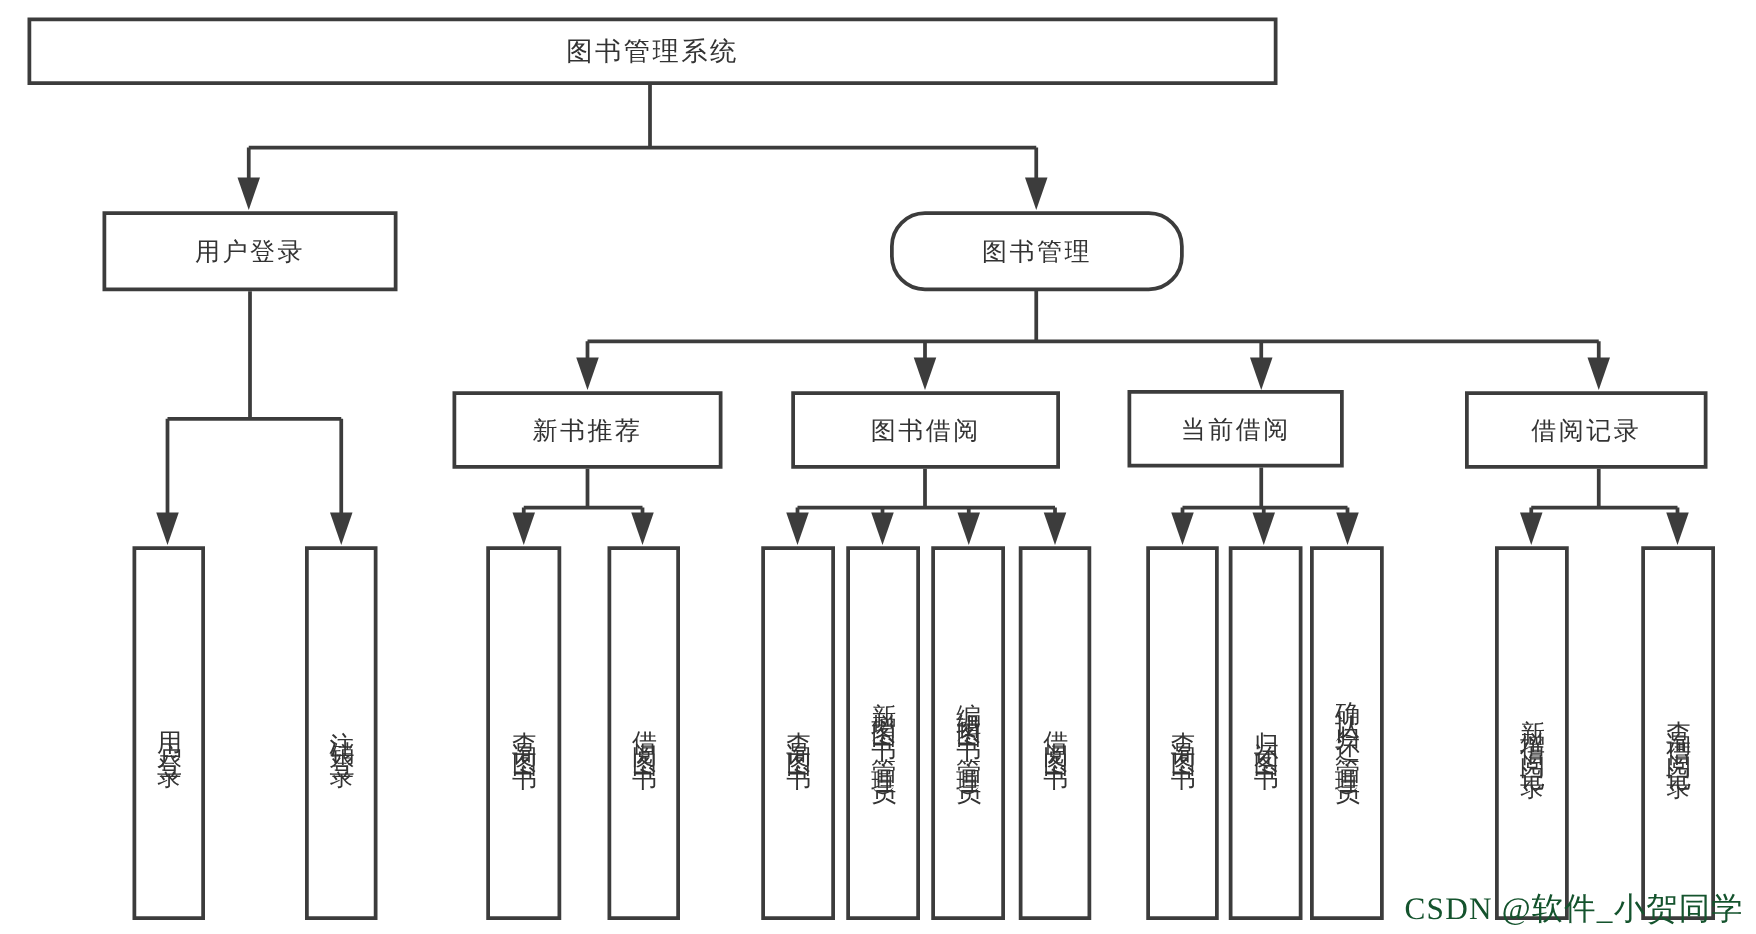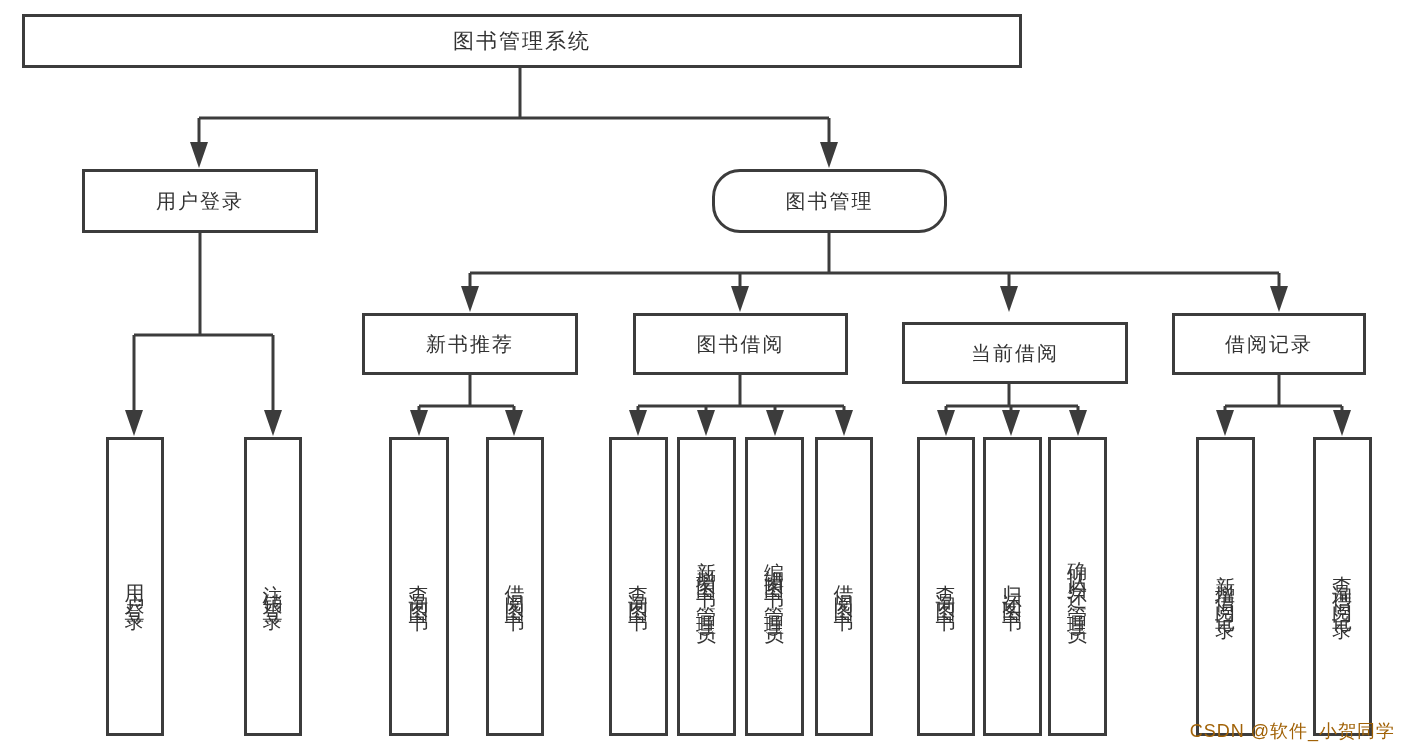--- a/index.html
+++ b/index.html
@@ -53,24 +53,25 @@
   .leaf span {
     writing-mode: vertical-rl;
     font-size: 20px;
     letter-spacing: 9px;
     line-height: 1;
   }
   .watermark {
     position: absolute;
     right: 10px;
     bottom: 4px;
-    font-size: 18px;
-    color: #a16207;
+    font-size: 25px;
+    color: #14532d;
     letter-spacing: 1px;
     white-space: nowrap;
+    font-family: Liberation Serif, serif;
   }
 </style>
 </head>
 <body>
 
 <div class="canvas">
 
   <svg class="connectors" width="1405" height="747" viewBox="0 0 1405 747">
     <g stroke="#3c3c3c" stroke-width="3" fill="none">
 
@@ -137,21 +138,21 @@
     </g>
   </svg>
 
   <div class="box root-box" style="left:22px; top:14px; width:1000px; height:54px;">图书管理系统</div>
 
   <div class="box" style="left:82px; top:169px; width:236px; height:64px;">用户登录</div>
   <div class="box" style="left:712px; top:169px; width:235px; height:64px;border-radius:28px;">图书管理</div>
 
   <div class="box" style="left:362px; top:313px; width:216px; height:62px;">新书推荐</div>
   <div class="box" style="left:633px; top:313px; width:215px; height:62px;">图书借阅</div>
-  <div class="box" style="left:902px; top:322px; width:226px; height:62px;">当前借阅</div>
+  <div class="box" style="left:902px; top:312px; width:173px; height:62px;">当前借阅</div>
   <div class="box" style="left:1172px; top:313px; width:194px; height:62px;">借阅记录</div>
 
   <div class="leaf" style="left:106px; top:437px; width:58px; height:299px;">
     <span>用户登录</span>
   </div>
   <div class="leaf" style="left:244px; top:437px; width:58px; height:299px;">
     <span>注销登录</span>
   </div>
 
   <div class="leaf" style="left:389px; top:437px; width:60px; height:299px;">

